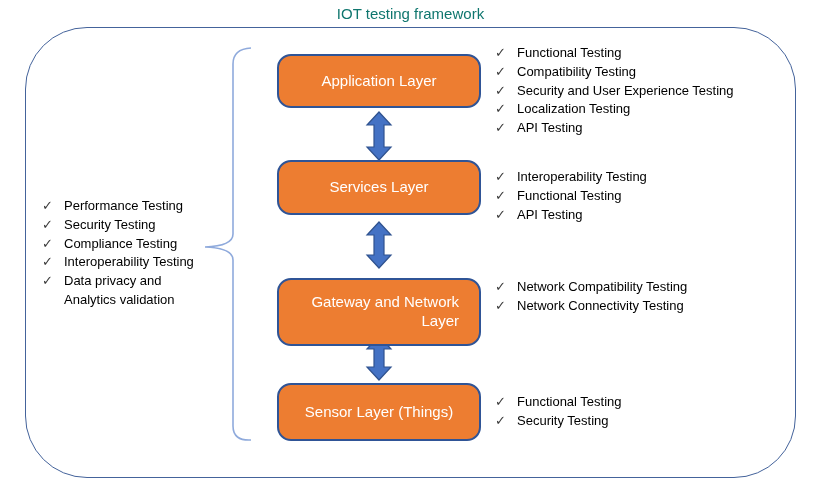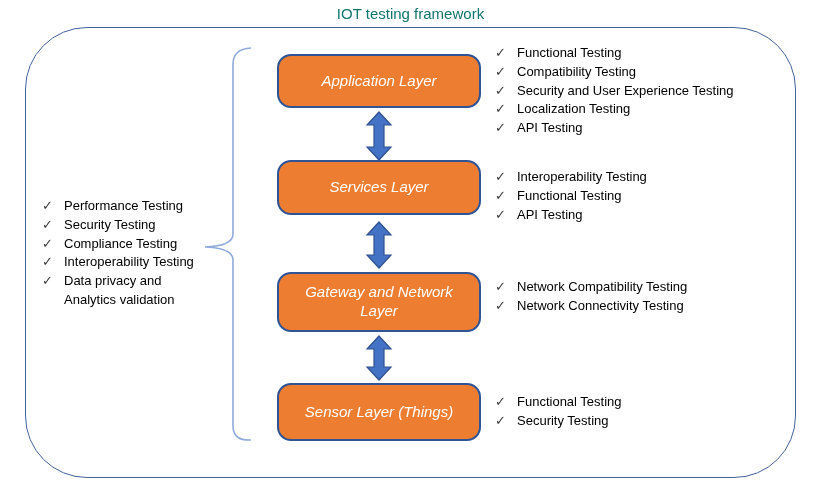--- a/index.html
+++ b/index.html
@@ -22,26 +22,26 @@
   }
   .svg-overlay{
     position:absolute;left:0;top:0;width:821px;height:493px;
     pointer-events:none;
   }
   .layer-box{
     position:absolute;left:277px;width:204px;
     background:#ED7D31;border:2px solid #2F5496;border-radius:14px;
     box-sizing:border-box;
     display:flex;align-items:center;justify-content:center;
-    color:#fff;font-size:15px;text-align:center;
-    padding:0 20px;line-height:1.25;font-style:italic;
+    color:#fff;font-size:15px;text-align:right;
+    padding:0 20px;line-height:1.25;
   }
   .box-1{top:54px;height:54px;}
   .box-2{top:160px;height:55px;}
-  .box-3{top:272px;height:60px;}
+  .box-3{top:278px;height:68px;}
   .box-4{top:383px;height:58px;}
   .check-list{
     position:absolute;font-size:13px;line-height:18.8px;
   }
   .tests-1{left:495px;top:44px;}
   .tests-2{left:495px;top:168px;}
   .tests-3{left:495px;top:278px;}
   .tests-4{left:495px;top:393px;}
   .left-list{left:42px;top:197px;}
   .check-row{display:flex;align-items:flex-start;}

